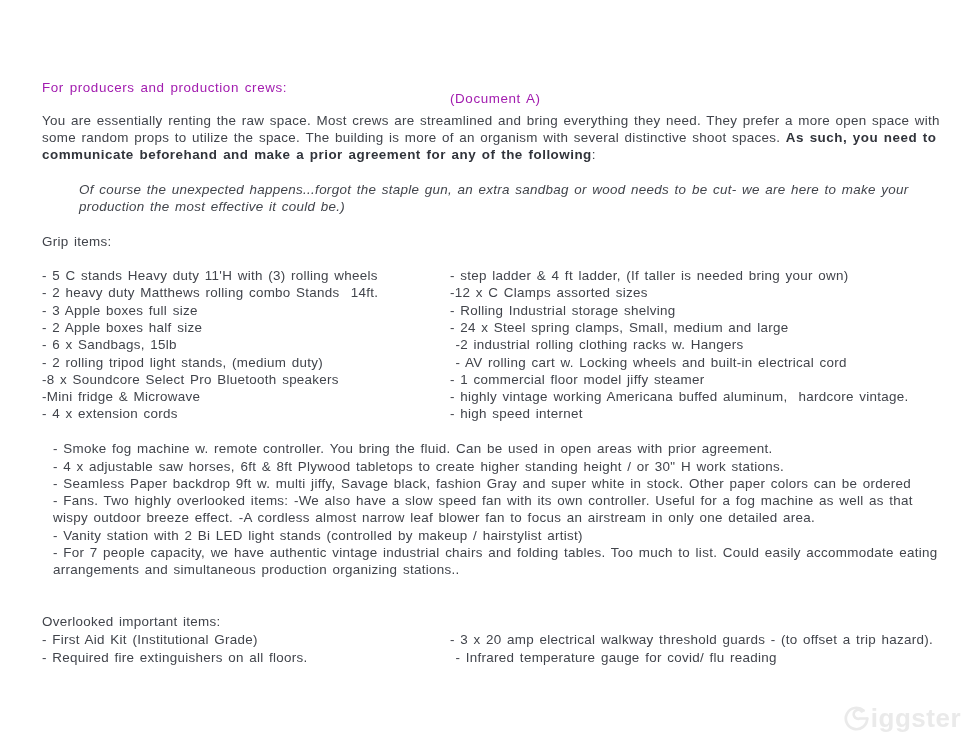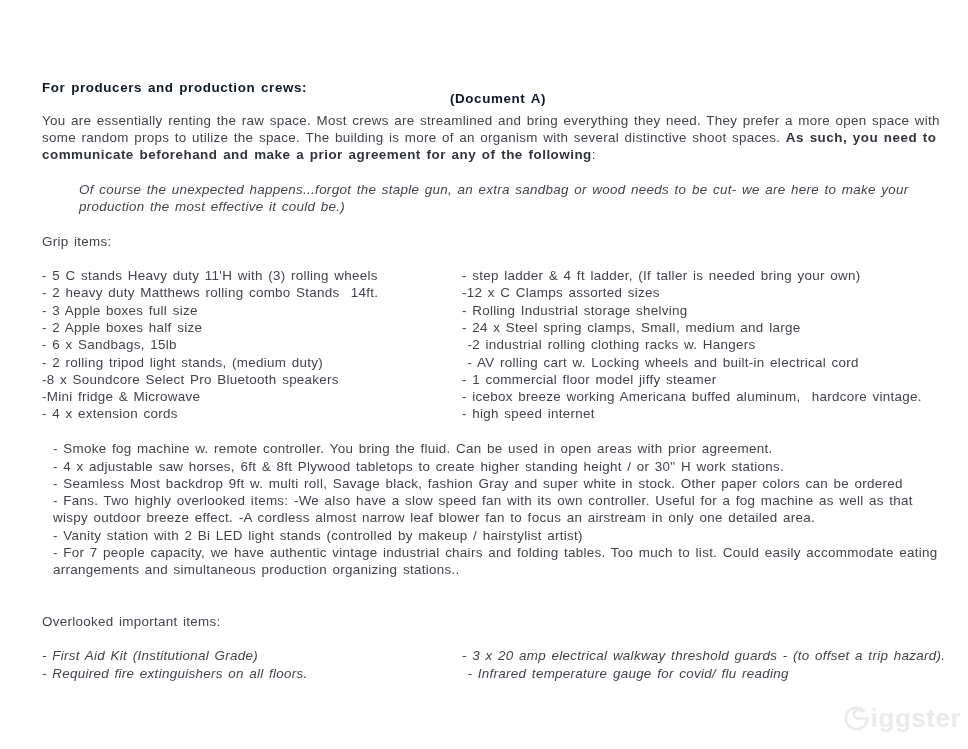--- a/index.html
+++ b/index.html
@@ -18,22 +18,22 @@
     width: 906px;
     color: #41444b;
     font-size: 13.4px;
     line-height: 17.3px;
     letter-spacing: 0.3px;
     word-spacing: 1.5px;
   }
   .doc-header {
     position: relative;
     height: 17.3px;
-    font-weight: bold;
-    color: #0f172a;
+    font-weight: normal;
+    color: #a21caf;
     letter-spacing: 0.6px;
   }
   .doc-header .header-right {
     position: absolute;
     left: 408px;
     top: 11px;
   }
   .intro {
     margin-top: 15.5px;
   }
@@ -49,36 +49,34 @@
     margin-left: 37px;
   }
   .section-title {
     margin-top: 17.5px;
   }
   .two-col {
     margin-top: 16.5px;
     display: grid;
     grid-template-columns: 408px 1fr;
     column-gap: 0;
-    gap: 12px;
   }
   .col-item {
     white-space: pre;
     height: 17.3px;
   }
   .additional {
     margin-top: 17.5px;
     margin-left: 11px;
   }
   .overlooked-title {
     margin-top: 34.5px;
   }
   .two-col.overlooked-list {
-    margin-top: 17px;
-    font-style: italic;
+    margin-top: 1px;
   }
   .watermark {
     position: absolute;
     right: 7px;
     bottom: 15px;
     display: flex;
     align-items: center;
     gap: 1px;
     color: #eaeaea;
     font-weight: bold;
@@ -117,29 +115,29 @@
       <div class="col-item">- 4 x extension cords</div>
     </div>
     <div class="col">
       <div class="col-item">- step ladder &amp; 4 ft ladder, (If taller is needed bring your own)</div>
       <div class="col-item">-12 x C Clamps assorted sizes</div>
       <div class="col-item">- Rolling Industrial storage shelving</div>
       <div class="col-item">- 24 x Steel spring clamps, Small, medium and large</div>
       <div class="col-item"> -2 industrial rolling clothing racks w. Hangers</div>
       <div class="col-item"> - AV rolling cart w. Locking wheels and built-in electrical cord</div>
       <div class="col-item">- 1 commercial floor model jiffy steamer</div>
-      <div class="col-item">- icebox breeze working Americana buffed aluminum,  hardcore vintage.</div>
+      <div class="col-item">- highly vintage working Americana buffed aluminum,  hardcore vintage.</div>
       <div class="col-item">- high speed internet</div>
     </div>
   </div>
 
   <div class="additional">
     <div class="para-item">- Smoke fog machine w. remote controller. You bring the fluid. Can be used in open areas with prior agreement.</div>
     <div class="para-item">- 4 x adjustable saw horses, 6ft &amp; 8ft Plywood tabletops to create higher standing height / or 30" H work stations.</div>
-    <div class="para-item">- Seamless Most backdrop 9ft w. multi roll, Savage black, fashion Gray and super white in stock. Other paper colors can be ordered</div>
+    <div class="para-item">- Seamless Paper backdrop 9ft w. multi jiffy, Savage black, fashion Gray and super white in stock. Other paper colors can be ordered</div>
     <div class="para-item">- Fans. Two highly overlooked items: -We also have a slow speed fan with its own controller. Useful for a fog machine as well as that wispy outdoor breeze effect. -A cordless almost narrow leaf blower fan to focus an airstream in only one detailed area.</div>
     <div class="para-item">- Vanity station with 2 Bi LED light stands (controlled by makeup / hairstylist artist)</div>
     <div class="para-item">- For 7 people capacity, we have authentic vintage industrial chairs and folding tables. Too much to list. Could easily accommodate eating arrangements and simultaneous production organizing stations..</div>
   </div>
 
   <div class="section-title overlooked-title">Overlooked important items:</div>
 
   <div class="two-col overlooked-list">
     <div class="col">
       <div class="col-item">- First Aid Kit (Institutional Grade)</div>

